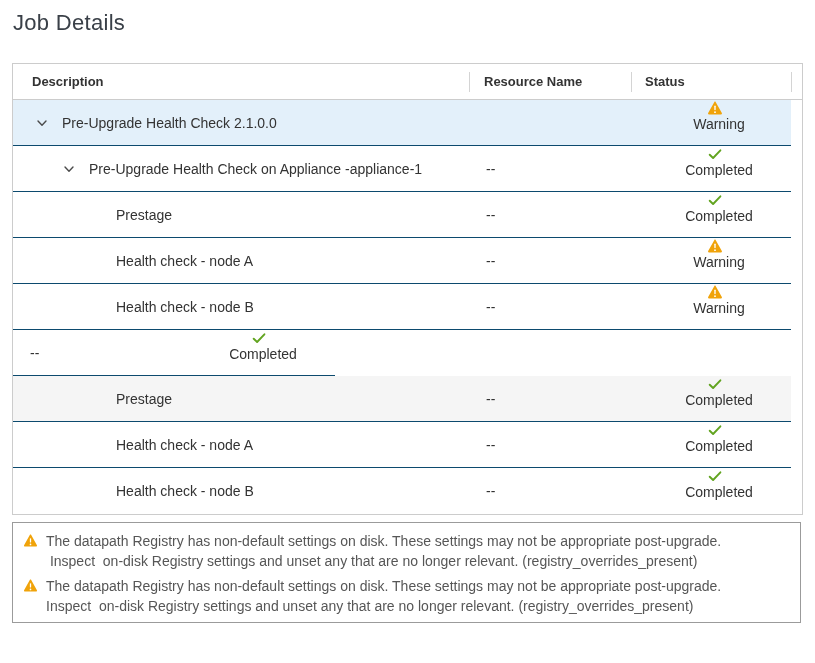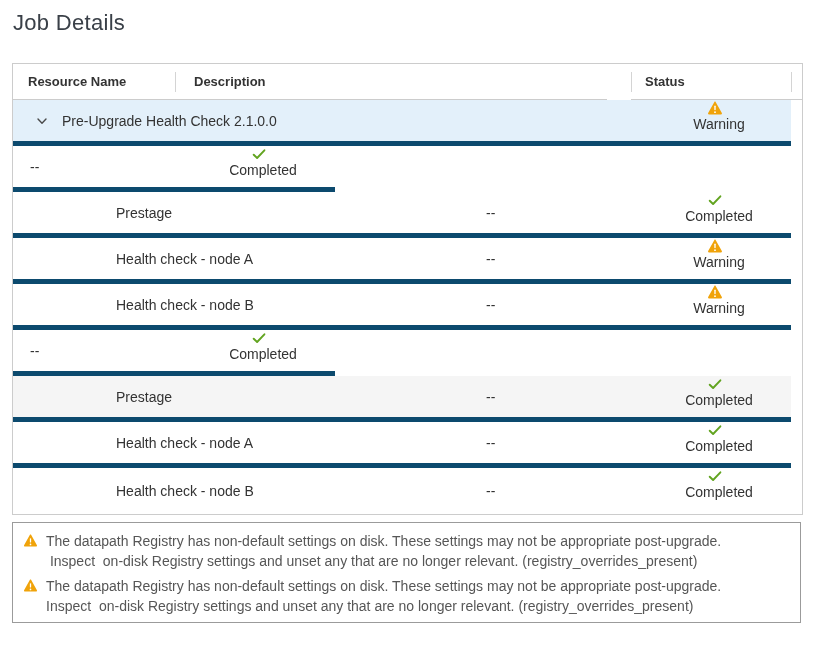--- a/index.html
+++ b/index.html
@@ -44,31 +44,31 @@
     content: "";
     position: absolute;
     left: 0;
     top: 8px;
     height: 20px;
     width: 1px;
     background: #d4d4d4;
   }
   .hcell.c-desc { flex: 1; padding-left: 19px; }
   .hcell.c-res  { width: 162px; padding-left: 15px; }
-  .hcell.c-stat { width: 160px; padding-left: 14px; margin-left: 24px; }
+  .hcell.c-stat { width: 160px; padding-left: 14px; }
   .hcell.c-gut  { width: 11px; }
 
   .grid-body .row { display: flex; height: 46px; }
   .row .cell {
     display: flex;
     align-items: center;
     box-sizing: border-box;
     font-size: 14px;
     color: #333;
-    border-bottom: 5px solid #0c4a6e;
+    border-bottom: 1px solid #0c4a6e;
     background: transparent;
   }
   .row:last-child .cell { border-bottom: none; }
   .cell.c-desc { flex: 1; overflow: hidden; white-space: nowrap; }
   .cell.c-res  { width: 162px; padding-left: 17px; }
   .cell.c-stat { width: 160px; padding-left: 16px; flex-direction: column; }
   .cell.c-gut  { width: 11px; border-bottom: none; background: #fff; }
 
   .row.selected .cell:not(.c-gut) { background: #e3f0fa; }
   .row.hovered  .cell:not(.c-gut) { background: #f5f5f5; }
@@ -121,22 +121,22 @@
 </style>
 </head>
 <body>
 
 <div class="page">
 
   <h1 class="page-title">Job Details</h1>
 
   <div class="grid">
     <div class="grid-header">
+      <div class="hcell c-desc">Description</div>
       <div class="hcell c-res">Resource Name</div>
-      <div class="hcell c-desc">Description</div>
       <div class="hcell c-stat">Status</div>
       <div class="hcell c-gut"></div>
     </div>
     <div class="grid-body" id="grid-body">
   <div class="row selected">
     <div class="cell c-desc" style="padding-left: 22px;">
       <span class="chev">
         <svg viewBox="0 0 14 14" width="14" height="14">
                 <path d="M3 5 L7 9.2 L11 5" fill="none" stroke="#4a4a4a" stroke-width="1.4" stroke-linecap="round" stroke-linejoin="round"></path>
               </svg>
@@ -151,20 +151,28 @@
                 <circle cx="8" cy="12.15" r="0.9" fill="#ffffff"></circle>
               </svg>
       </span>
 
       <span class="status-text">Warning</span>
     </div>
     <div class="cell c-gut"></div>
   </div>
 
   <div class="row">
+    <div class="cell c-desc" style="padding-left: 49px;">
+      <span class="chev">
+        <svg viewBox="0 0 14 14" width="14" height="14">
+                <path d="M3 5 L7 9.2 L11 5" fill="none" stroke="#4a4a4a" stroke-width="1.4" stroke-linecap="round" stroke-linejoin="round"></path>
+              </svg>
+      </span>
+      <span class="desc-text">Pre-Upgrade Health Check on Appliance -appliance-1</span>
+    </div>
     <div class="cell c-res">--</div>
     <div class="cell c-stat">
 
       <span class="sicon icon-ok">
         <svg viewBox="0 0 16 16">
                 <path d="M2.7 8.7 L6.1 12 L13.4 4.3" fill="none" stroke="#62A420" stroke-width="1.9" stroke-linecap="round" stroke-linejoin="round"></path>
               </svg>
       </span>
       <span class="status-text">Completed</span>
     </div>

